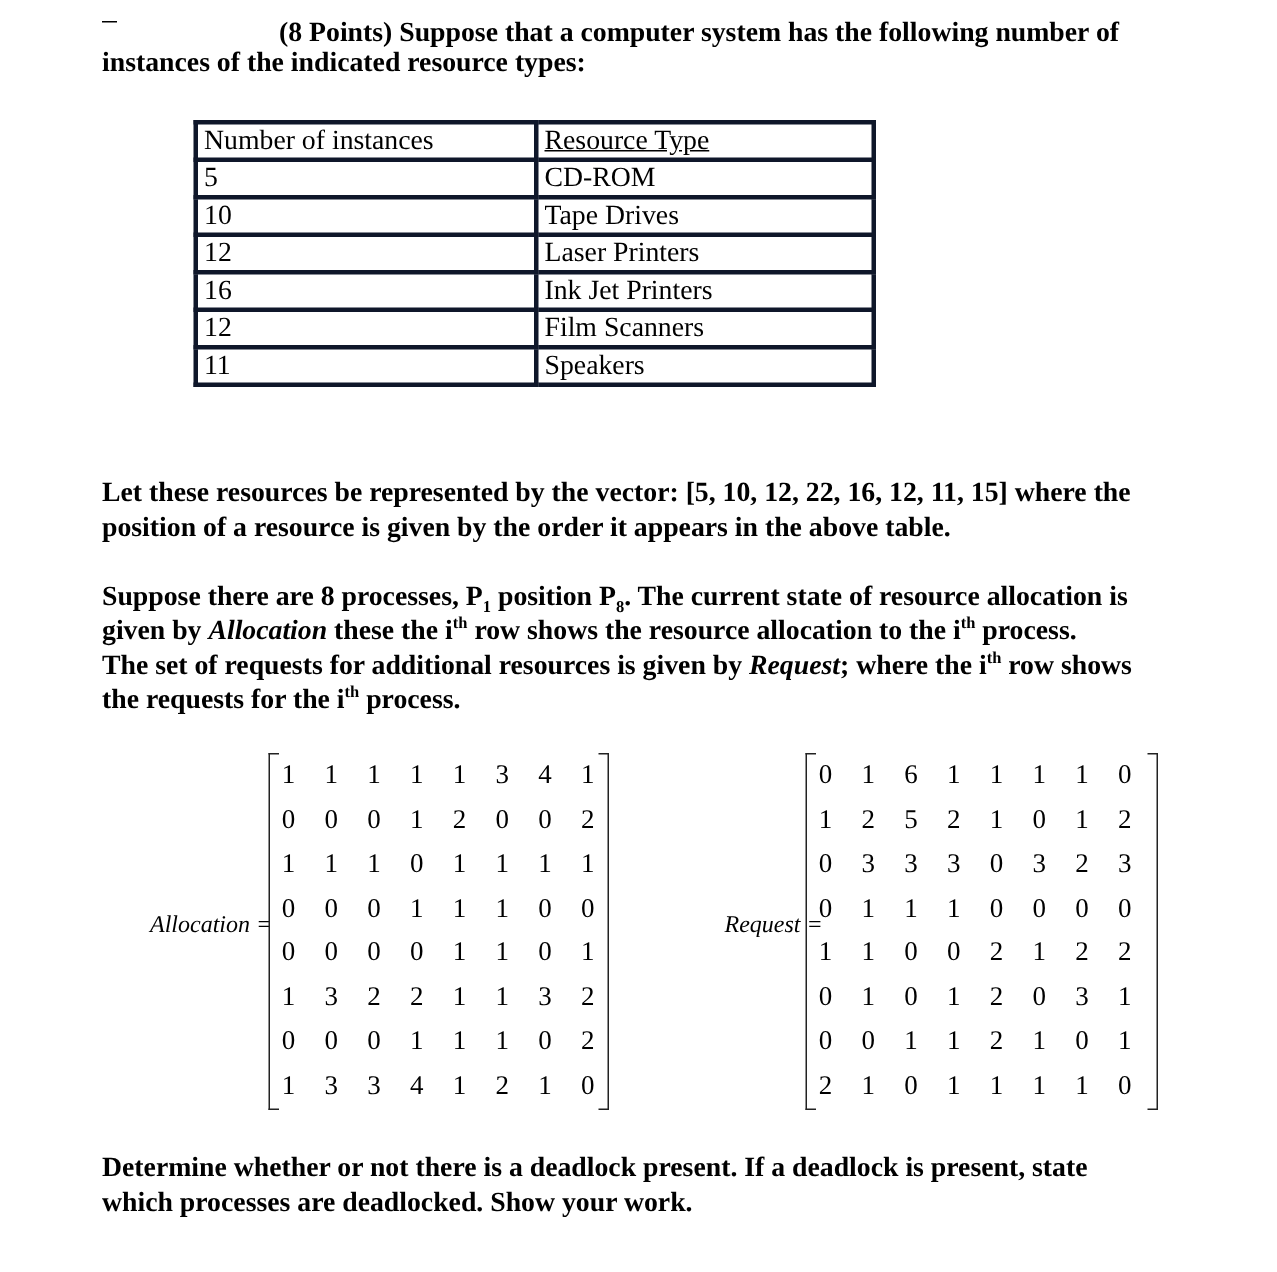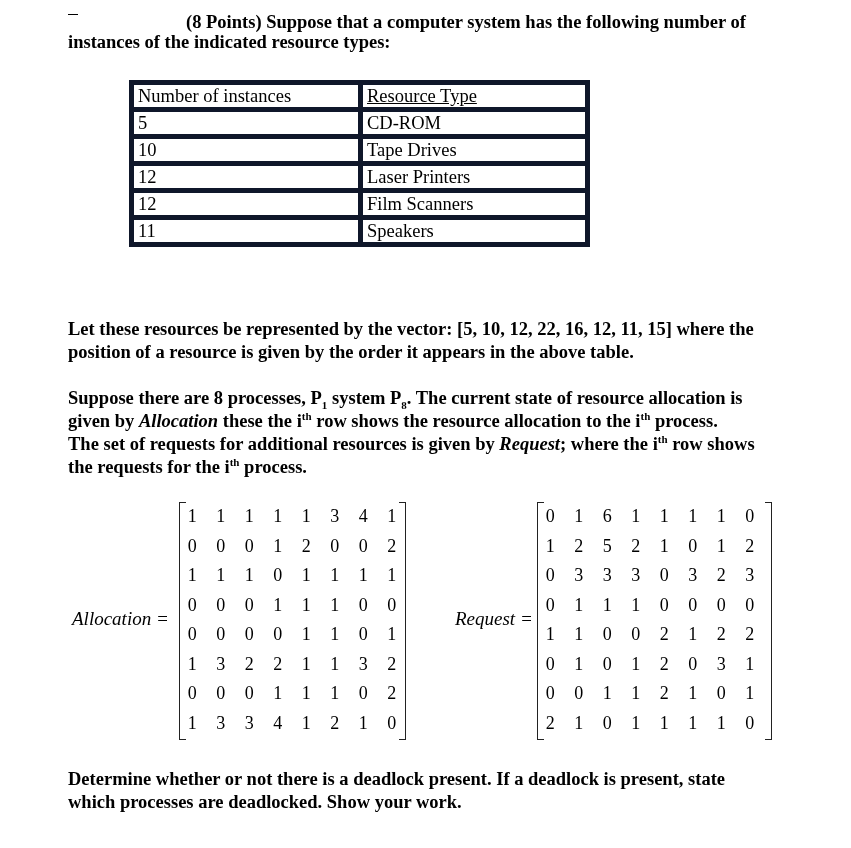--- a/index.html
+++ b/index.html
@@ -13,34 +13,35 @@
   .blank { left: 68px; top: 14px; width: 10px; border-bottom: 1px solid #000; }
   .intro-line1 { top: 11px; left: 186px; }
   .intro-line2 { top: 31px; }
 
   table.res {
     position: absolute; left: 129px; top: 80px;
     border-collapse: collapse;
     font-size: 18.5px;
   }
   table.res td {
-    border: 5px solid #0f172a;
+    border: 3px solid #0f172a;
     padding: 0 4px;
     height: 22px;
     line-height: 22px;
     vertical-align: middle;
     margin-top: 13px;
   }
   table.res td.c1 { width: 216px; }
   table.res td.c2 { width: 214px; text-decoration: underline; }
 
   .matrix-wrap { position: absolute; top: 502px; }
   .mlabel {
     position: absolute; font-style: italic; white-space: nowrap;
-    font-size: 19px;
+    font-size: 16px;
+    margin-left: 28px;
   }
   .bracket-l, .bracket-r {
     position: absolute; top: 0; width: 6px; height: 236px;
     border-top: 1.5px solid #222; border-bottom: 1.5px solid #222;
   }
   .bracket-l { border-left: 1.5px solid #222; }
   .bracket-r { border-right: 1.5px solid #222; }
   .mgrid {
     position: absolute; top: 0;
     display: grid;
@@ -71,34 +72,38 @@
   </tr>
   <tr>
     <td>10</td>
     <td>Tape Drives</td>
   </tr>
   <tr>
     <td>12</td>
     <td>Laser Printers</td>
   </tr>
   <tr>
+    <td>16</td>
+    <td>Ink Jet Printers</td>
+  </tr>
+  <tr>
     <td>12</td>
     <td>Film Scanners</td>
   </tr>
   <tr>
     <td>11</td>
     <td>Speakers</td>
   </tr>
 </tbody>
   </table>
 
 <div class="abs para" style="top:318px">Let these resources be represented by the vector:  [5, 10, 12, 22, 16, 12, 11, 15] where the</div>
 <div class="abs para" style="top:341px">position of a resource is given by the order it appears in the above table.</div>
 
-<div class="abs para" style="top:387px"><span>Suppose there are 8 processes, P</span><sub>1</sub><span> system P</span><sub>8</sub><span>.  The current state of resource allocation is</span></div>
+<div class="abs para" style="top:387px"><span>Suppose there are 8 processes, P</span><sub>1</sub><span> position P</span><sub>8</sub><span>.  The current state of resource allocation is</span></div>
 <div class="abs para" style="top:410px"><span>given by </span><i>Allocation</i><span> these the i</span><sup>th</sup><span> row shows the resource allocation to the i</span><sup>th</sup><span> process.</span></div>
 <div class="abs para" style="top:433px"><span>The set of requests for additional resources is given by </span><i>Request</i><span>; where the i</span><sup>th</sup><span> row shows</span></div>
 <div class="abs para" style="top:456px"><span>the requests for the i</span><sup>th</sup><span> process.</span></div>
 
 <div class="matrix-wrap" style="left:0">
   <div class="mlabel" style="left:72px; top:106px">Allocation =</div>
   <div class="bracket-l" style="left:179px"></div>
   <div class="mgrid" style="left:178px" id="alloc-grid">
       <span>1</span>
       <span>1</span>

